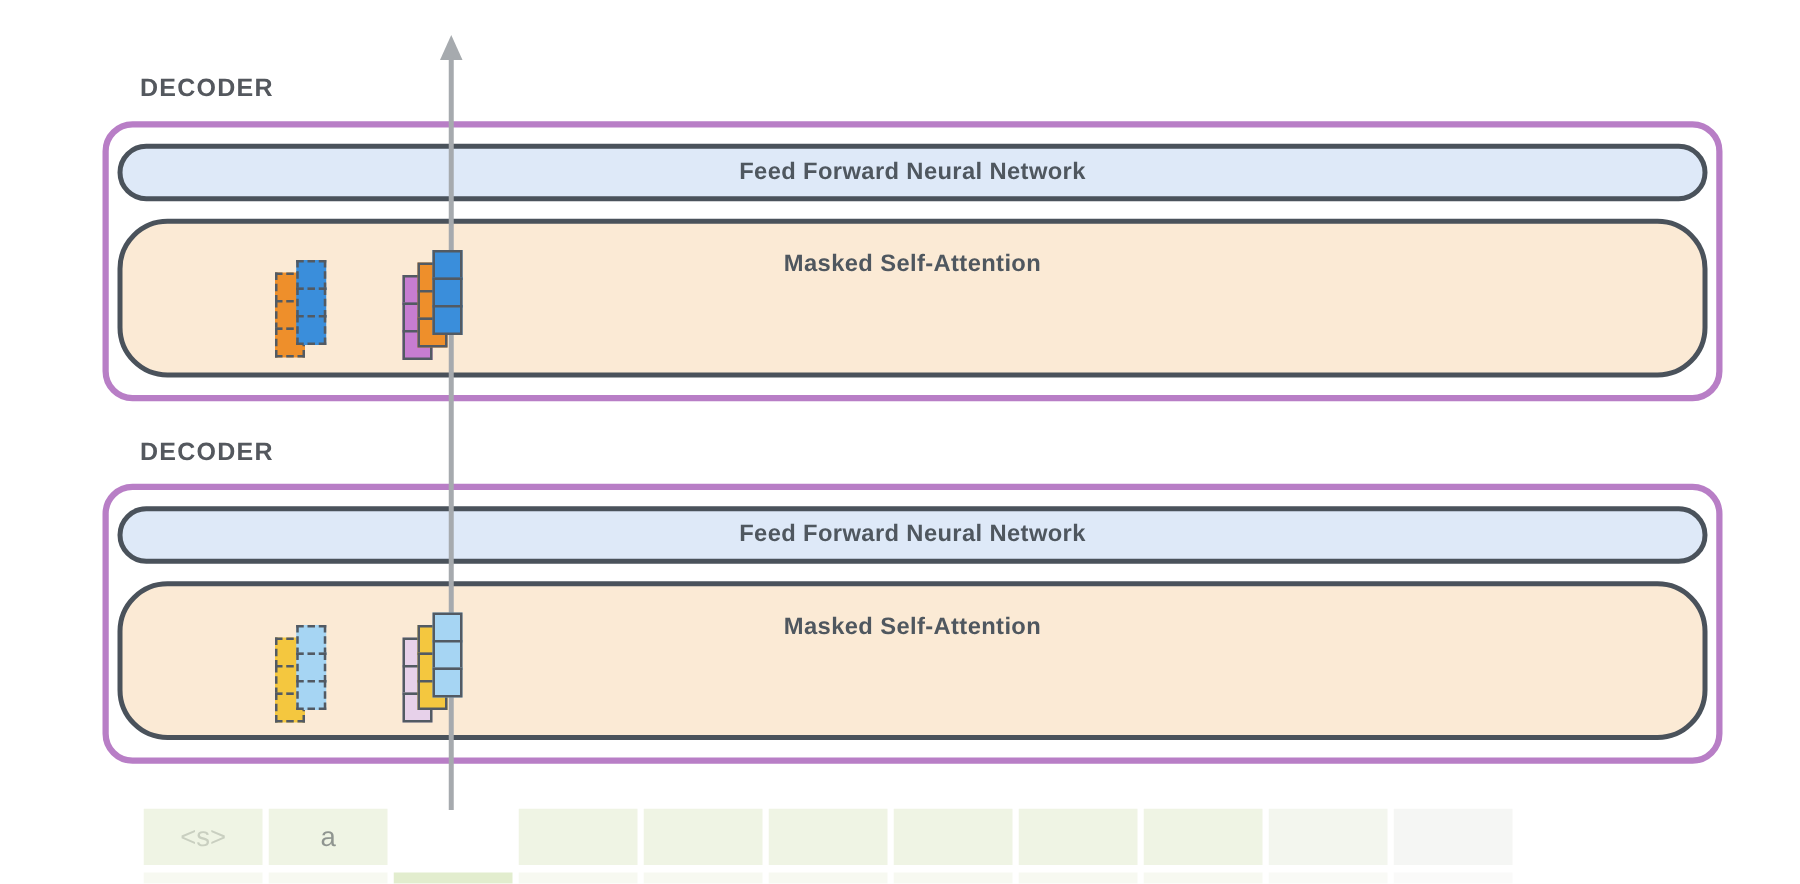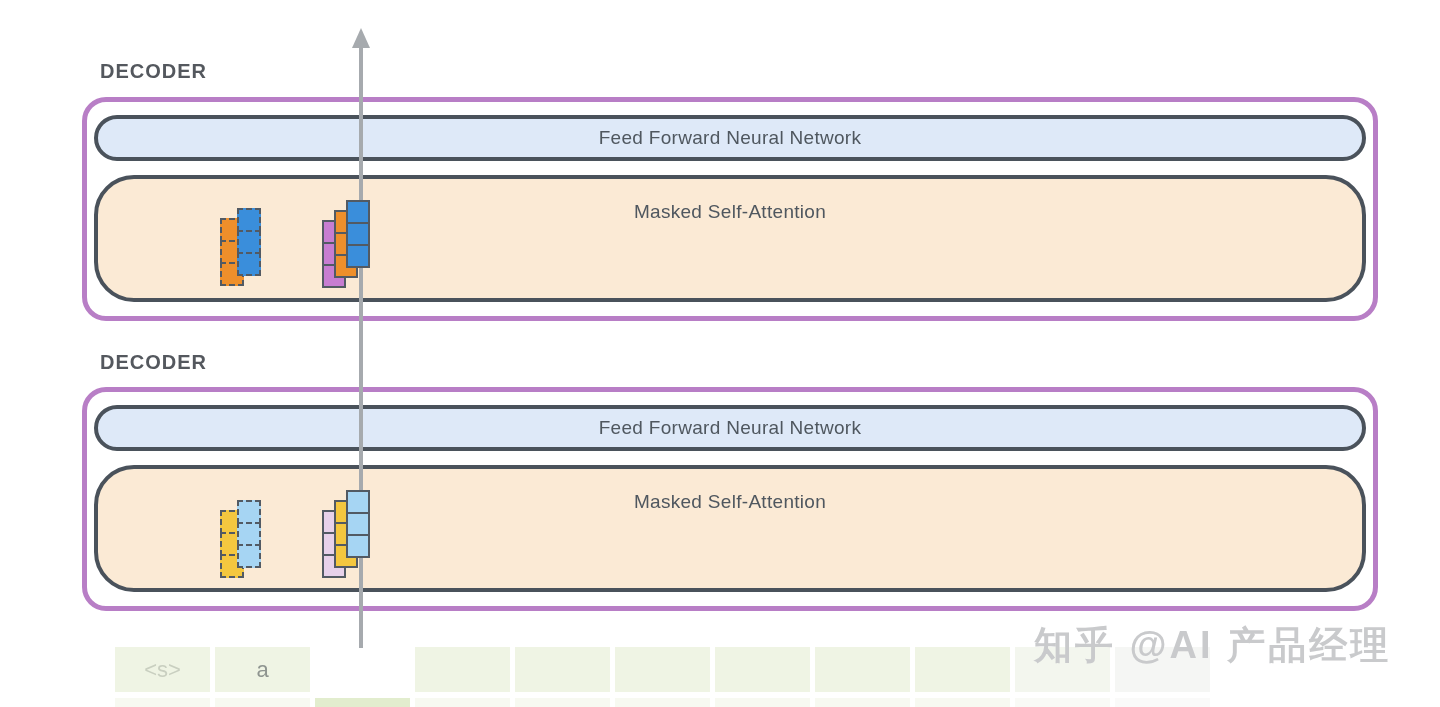--- a/index.html
+++ b/index.html
@@ -1,40 +1,40 @@
 <!DOCTYPE html>
 <html><head>
 <meta charset="utf-8">
 <style>
   html,body{margin:0;padding:0;background:#ffffff;}
   .canvas{
     position:relative;width:1440px;height:707px;background:#ffffff;
     font-family:"Liberation Sans", sans-serif;overflow:hidden;
   }
   .decoder-label{
-    position:absolute;left:100px;font-size:20px;font-weight:600;
+    position:absolute;left:112px;font-size:20px;font-weight:600;
     color:#54585E;letter-spacing:1px;z-index:2;
   }
   .purple-box{
     position:absolute;left:82px;width:1296px;height:224px;
     border:5px solid #B87EC6;border-radius:24px;background:#ffffff;
     box-sizing:border-box;z-index:1;
   }
   .ffnn{
     position:absolute;left:7px;right:7px;top:13px;height:46px;
     border:4px solid #4A525B;border-radius:25px;background:#DEE9F8;
     box-sizing:border-box;display:flex;align-items:center;justify-content:center;
   }
   .masked{
     position:absolute;left:7px;right:7px;top:73px;height:127px;
     border:4px solid #4A525B;border-radius:40px;background:#FBEAD5;
     box-sizing:border-box;display:flex;align-items:flex-start;justify-content:center;
     padding-top:22px;
   }
-  .box-text{font-size:19px;font-weight:400;color:#4F575F;letter-spacing:0.3px;}
+  .box-text{font-size:19px;font-weight:700;color:#4F575F;letter-spacing:0.3px;}
   .vline{position:absolute;left:359px;top:46px;width:4px;height:602px;background:#A6AAAE;z-index:5;}
   .arrowhead{
     position:absolute;left:352px;top:28px;width:0;height:0;z-index:5;
     border-left:9px solid transparent;border-right:9px solid transparent;
     border-bottom:20px solid #A6AAAE;
   }
   .vec-col{position:absolute;width:24px;z-index:6;}
   .vec-cell{
     box-sizing:border-box;width:100%;height:24px;
     border:2px solid #525A63;
@@ -71,21 +71,20 @@
   <div class="decoder-label" style="top:351px;">DECODER</div>
   <div class="purple-box" style="top:387px;">
     <div class="ffnn">
       <span class="box-text">Feed Forward Neural Network</span>
     </div>
     <div class="masked">
       <span class="box-text">Masked Self-Attention</span>
     </div>
   </div>
 
-  <div class="watermark" style="color: rgb(201, 202, 204);">知乎 @AI 产品经理</div>
 
 <div class="vec-col" style="left: 220px; top: 218px;">
       <div class="vec-cell" style="background: rgb(238, 143, 43); border-style: dashed; border-color: rgb(82, 90, 99);"></div>
       <div class="vec-cell" style="background: rgb(238, 143, 43); border-style: dashed; border-color: rgb(82, 90, 99);"></div>
       <div class="vec-cell" style="background: rgb(238, 143, 43); border-style: dashed; border-color: rgb(82, 90, 99);"></div>
     </div>
     <div class="vec-col" style="left: 237px; top: 208px;">
       <div class="vec-cell" style="background: rgb(58, 142, 219); border-style: dashed; border-color: rgb(82, 90, 99);"></div>
       <div class="vec-cell" style="background: rgb(58, 142, 219); border-style: dashed; border-color: rgb(82, 90, 99);"></div>
       <div class="vec-cell" style="background: rgb(58, 142, 219); border-style: dashed; border-color: rgb(82, 90, 99);"></div>

